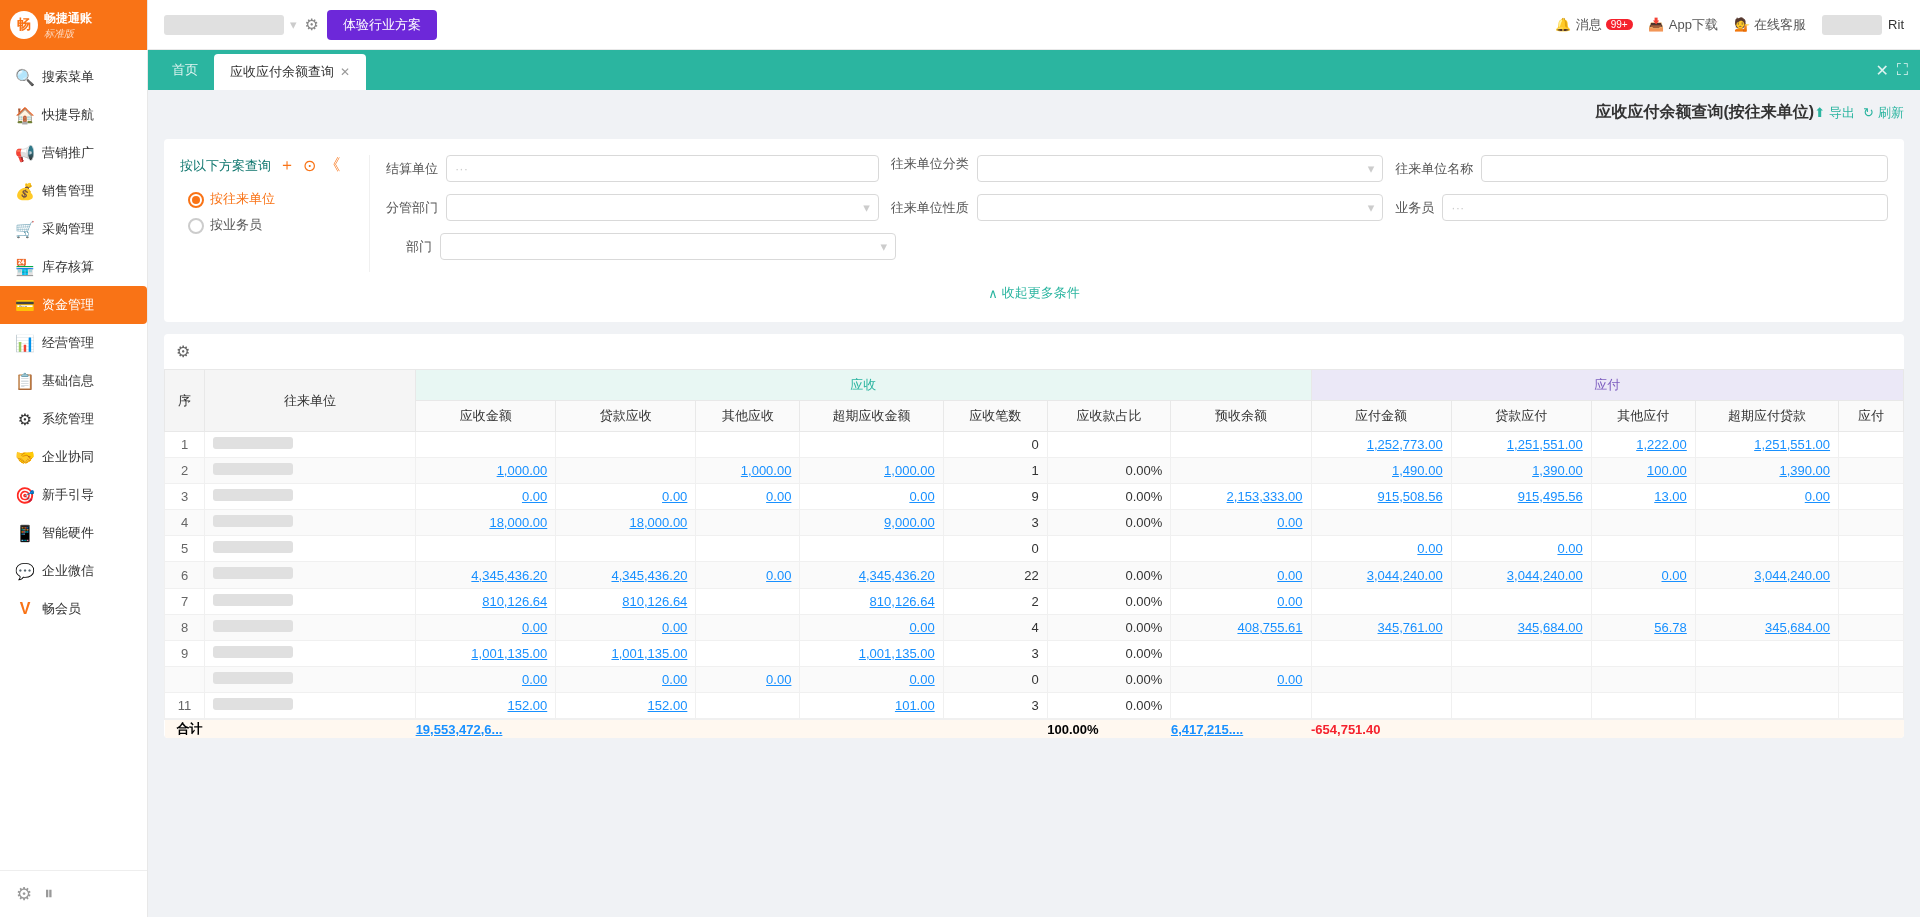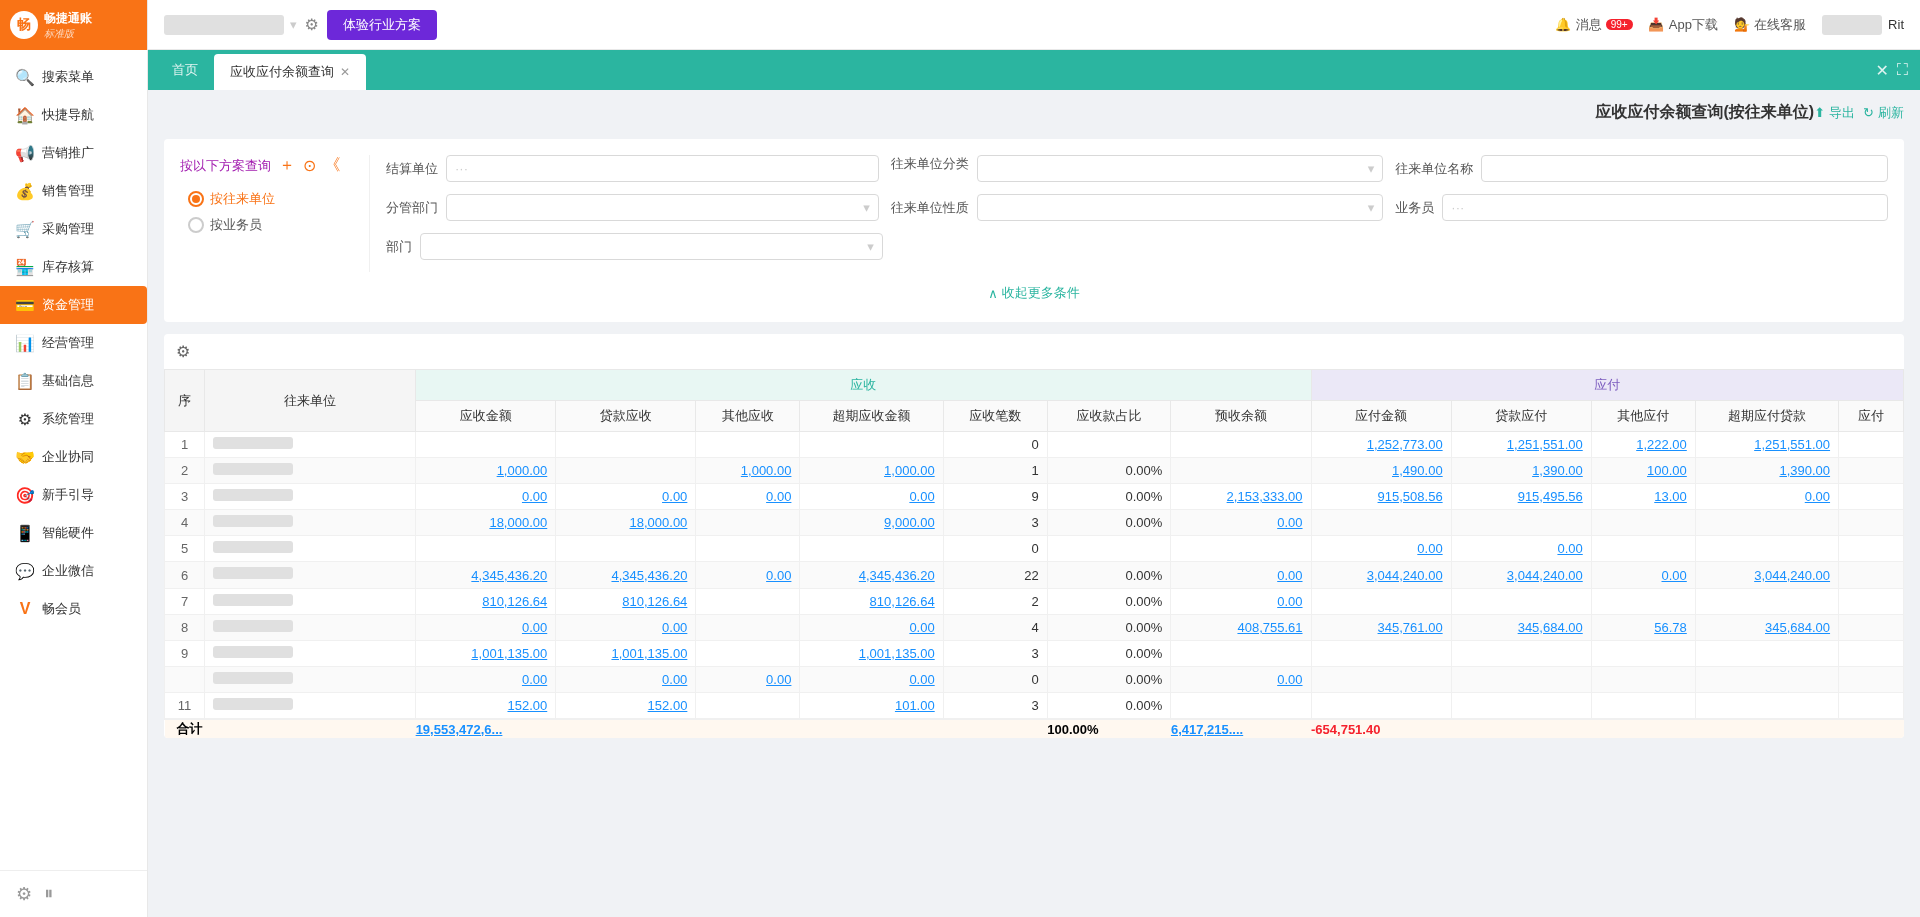--- a/index.html
+++ b/index.html
@@ -38,21 +38,21 @@
     .content { flex: 1; background: #f0f2f5; overflow-y: auto; padding: 12px 16px; }
 
     
     .page-header { display: flex; align-items: center; justify-content: flex-end; margin-bottom: 16px; }
     .page-title { font-size: 16px; font-weight: bold; color: #333; }
     .page-actions { display: flex; gap: 8px; }
     .action-btn { display: flex; align-items: center; gap: 4px; color: #2bb5a0; cursor: pointer; font-size: 13px; background: none; border: none; }
 
     
     .filter-card { background: #fff; border-radius: 4px; padding: 16px; margin-bottom: 12px; }
-    .filter-option-item { display: flex; align-items: center; gap: 6px; padding: 4px 8px; cursor: pointer; color: #555; border-radius: 4px; }
+    .filter-option-item { display: flex; align-items: flex-end; gap: 6px; padding: 4px 8px; cursor: pointer; color: #555; border-radius: 4px; }
     .filter-option-item.active { color: #f97316; }
     .collapse-btn { display: flex; align-items: center; justify-content: center; color: #2bb5a0; cursor: pointer; font-size: 12px; gap: 4px; padding: 4px 0; }
     .btn-query { background: #f97316; color: #fff; border: none; padding: 7px 24px; border-radius: 4px; cursor: pointer; font-size: 13px; }
     .btn-set { background: #fff; color: #555; border: 1px solid #d9d9d9; padding: 7px 24px; border-radius: 4px; cursor: pointer; font-size: 13px; }
 
     
     .table-wrapper { background: #fff; border-radius: 4px; overflow: hidden; }
     .table-toolbar { padding: 8px 12px; display: flex; align-items: center; }
     .settings-icon-btn { color: #666; cursor: pointer; font-size: 16px; }
     table { width: 100%; border-collapse: collapse; font-size: 12px; }
@@ -209,21 +209,21 @@
           <span>刷新</span>
         </button>
       </div>
     </div>
 
     <div class="filter-card">
       <div style="display:flex;gap:16px;">
 
         <div style="width:190px;flex-shrink:0;border-right:1px solid #f0f0f0;padding-right:12px;">
           <div style="display:flex;align-items:center;gap:8px;margin-bottom:10px;">
-            <span style="color:#a21caf;font-size:13px;">按以下方案查询</span>
+            <span style="color:#0f766e;font-size:13px;">按以下方案查询</span>
             <span style="color:#f97316;cursor:pointer;font-size:16px;">＋</span>
             <span style="color:#f97316;cursor:pointer;font-size:16px;">⊙</span>
             <span style="color:#f97316;cursor:pointer;font-size:16px;">《</span>
           </div>
           <div class="filter-option-item active">
             <div style="width:16px;height:16px;border-radius:50%;border:2px solid #f97316;display:flex;align-items:center;justify-content:center;">
               <div style="width:8px;height:8px;border-radius:50%;background:#f97316;"></div>
             </div>
             <span style="color:#f97316;">按往来单位</span>
           </div>
@@ -271,21 +271,21 @@
               </div>
             </div>
             <div style="display:flex;align-items:center;gap:8px;">
               <span style="color:#555;white-space:nowrap;">业务员</span>
               <div style="flex:1;border:1px solid #d9d9d9;border-radius:4px;padding:5px 8px;display:flex;align-items:center;justify-content:space-between;cursor:pointer;">
                 <span style="color:#ccc;">···</span>
               </div>
             </div>
           </div>
 
-          <div style="display:grid;grid-template-columns:1fr 2fr;gap:12px;margin-bottom:12px;">
+          <div style="display:grid;grid-template-columns:1fr 2fr;gap:12px;margin-bottom:12px;margin-left:20px;">
             <div style="display:flex;align-items:center;gap:8px;">
               <span style="color:#555;white-space:nowrap;">部门</span>
               <div style="flex:1;border:1px solid #d9d9d9;border-radius:4px;padding:5px 8px;display:flex;align-items:center;justify-content:space-between;cursor:pointer;">
                 <span></span>
                 <span style="color:#ccc;">▾</span>
               </div>
             </div>
           </div>
         </div>
 

